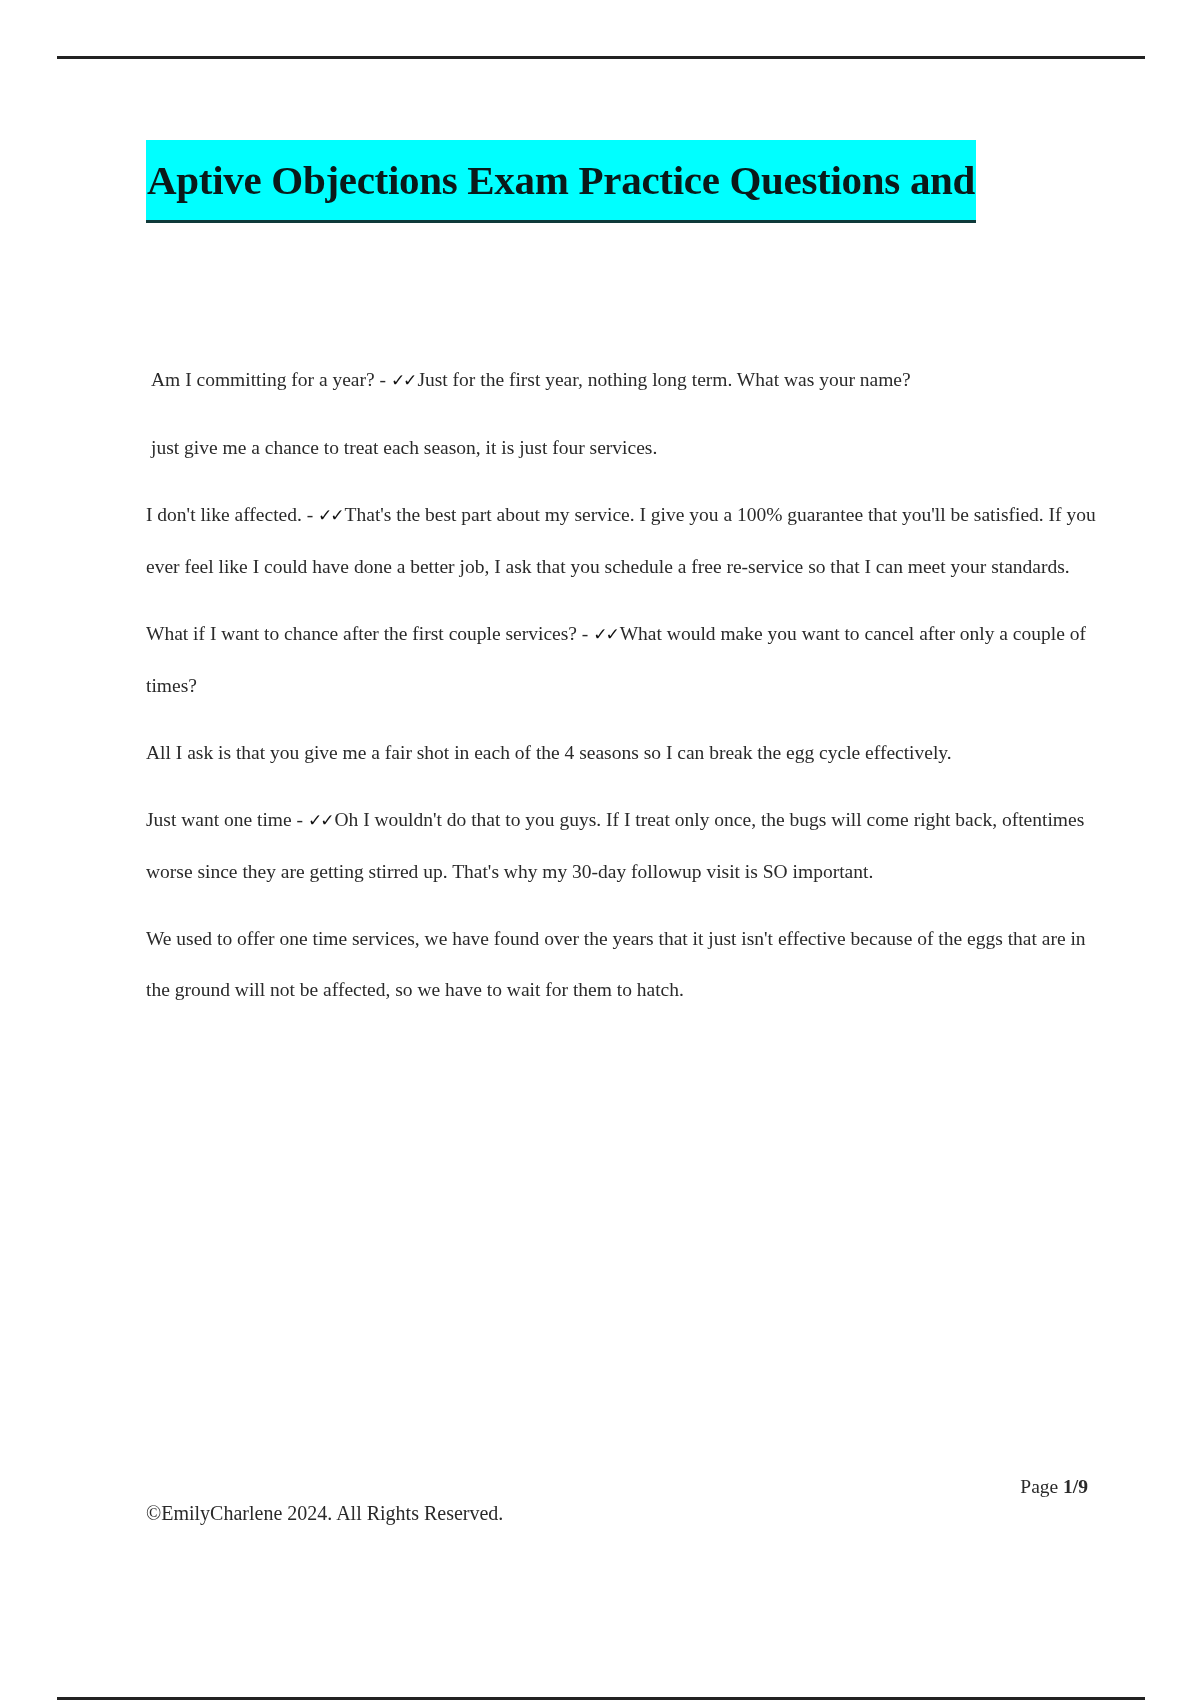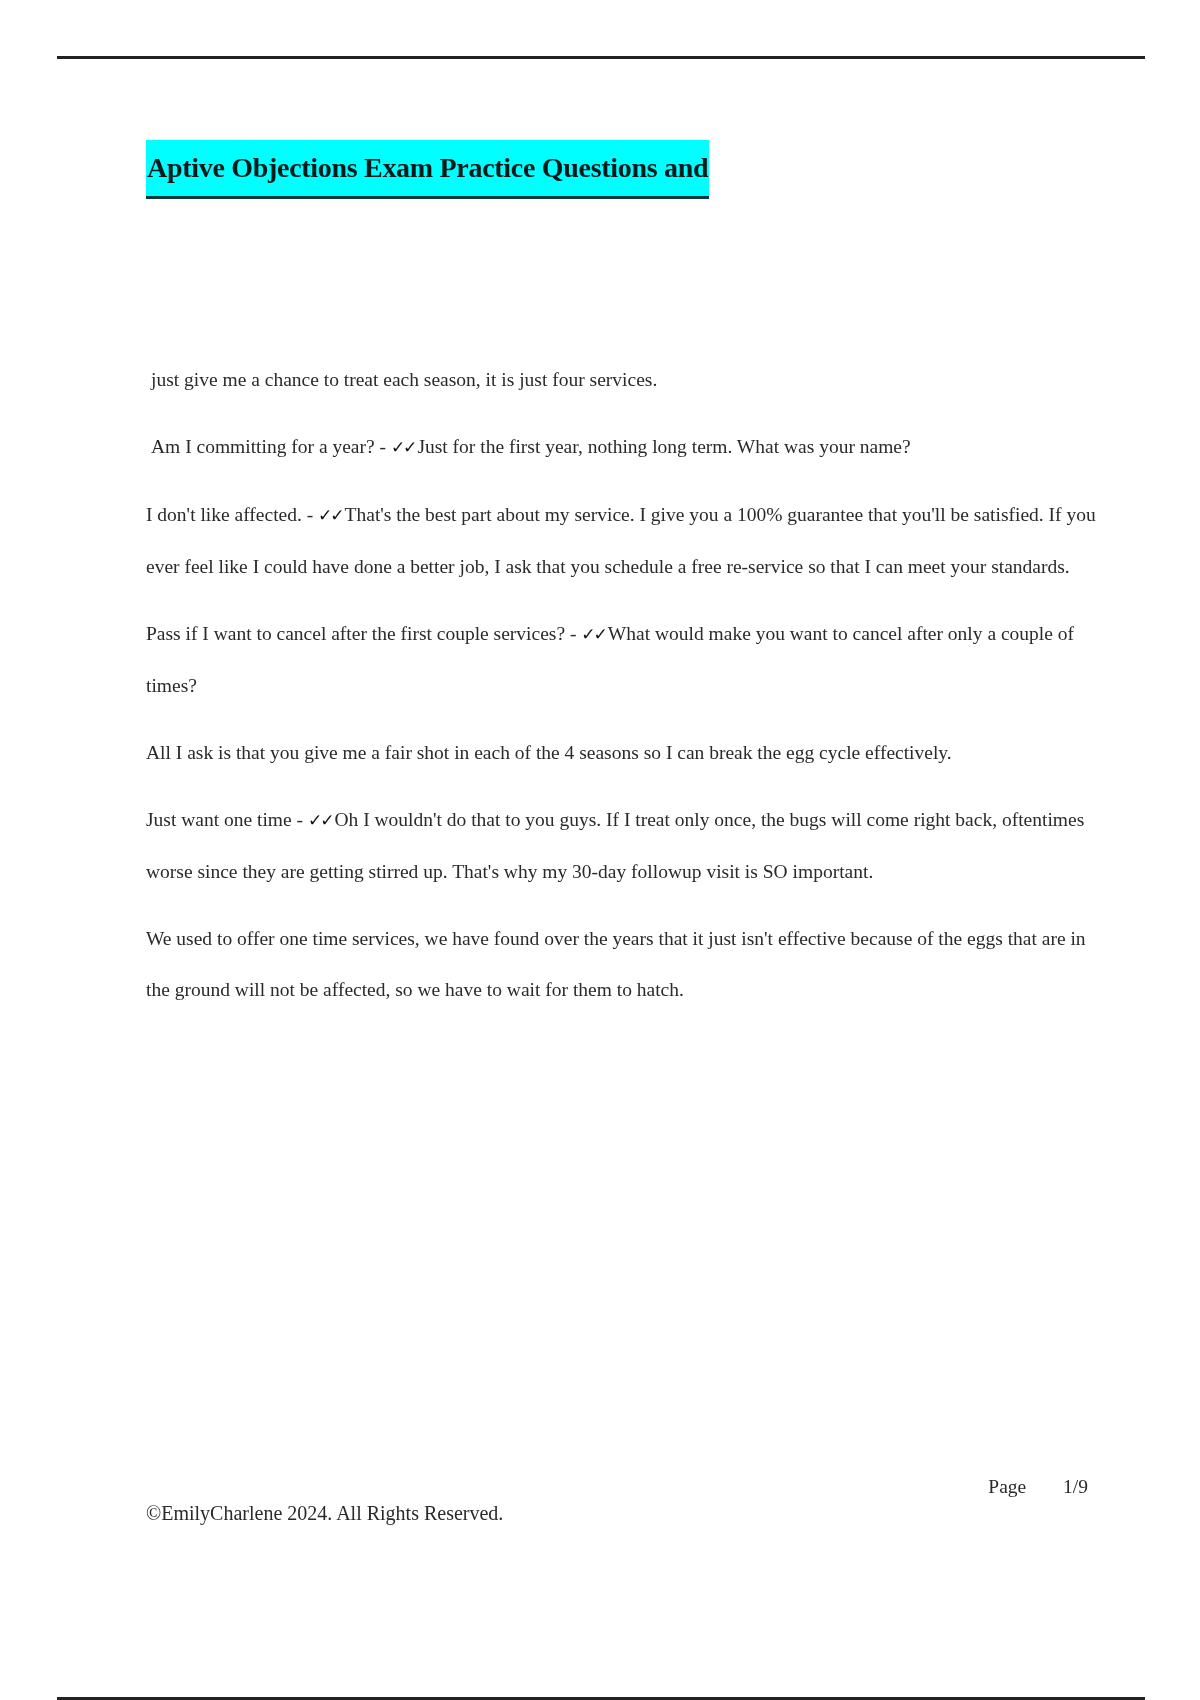--- a/index.html
+++ b/index.html
@@ -29,25 +29,25 @@
       position: absolute;
       left: 146px;
       top: 140px;
       width: 960px;
     }
     .title-line {
       display: inline-block;
       background: #00ffff;
       font-family: "Liberation Serif", "DejaVu Serif", serif;
       font-weight: bold;
-      font-size: 28px;
+      font-size: 41px;
       line-height: 48px;
       color: #0a1a1a;
       border-bottom: 3px solid #0e3a3a;
-      padding: 4px 1px;
+      padding: 16px 1px;
       letter-spacing: -0.3px;
     }
     .title-row {
       height: 72px;
     }
 
     .content {
       position: absolute;
       left: 146px;
       top: 354px;
@@ -70,21 +70,21 @@
     }
 
     .footer-page {
       position: absolute;
       right: 112px;
       top: 1476px;
       font-family: "Liberation Serif", "DejaVu Serif", serif;
       font-size: 19.5px;
       color: #2a2a2a;
     }
-    .footer-page b { font-weight: normal; margin-left: 32px; }
+    .footer-page b { font-weight: bold; }
     .footer-copy {
       position: absolute;
       left: 146px;
       top: 1502px;
       font-family: "Liberation Serif", "DejaVu Serif", serif;
       font-size: 20px;
       color: #2a2a2a;
     }
   </style>
 </head>
@@ -93,30 +93,30 @@
 <div class="rule top"></div>
 
 <div class="title-block">
   <div class="title-row">
     <span class="title-line">Aptive Objections Exam Practice Questions and</span>
   </div>
 </div>
 
 <div class="content">
   <p class="para indent">
-    <span>just give me a chance to treat each season, it is just four services.</span>
+    <span>Am I committing for a year? - </span><span class="check">✓✓</span><span>Just for the first year, nothing long term. What was your name?</span>
   </p>
   <p class="para indent">
-    <span>Am I committing for a year? - </span><span class="check">✓✓</span><span>Just for the first year, nothing long term. What was your name?</span>
+    <span>just give me a chance to treat each season, it is just four services.</span>
   </p>
   <p class="para">
     <span>I don't like affected. - </span><span class="check">✓✓</span><span>That's the best part about my service. I give you a 100% guarantee that you'll be satisfied. If you ever feel like I could have done a better job, I ask that you schedule a free re-service so that I can meet your standards.</span>
   </p>
   <p class="para">
-    <span>Pass if I want to cancel after the first couple services? - </span><span class="check">✓✓</span><span>What would make you want to cancel after only a couple of times?</span>
+    <span>What if I want to chance after the first couple services? - </span><span class="check">✓✓</span><span>What would make you want to cancel after only a couple of times?</span>
   </p>
   <p class="para">
     <span>All I ask is that you give me a fair shot in each of the 4 seasons so I can break the egg cycle effectively.</span>
   </p>
   <p class="para">
     <span>Just want one time - </span><span class="check">✓✓</span><span>Oh I wouldn't do that to you guys. If I treat only once, the bugs will come right back, oftentimes worse since they are getting stirred up. That's why my 30-day followup visit is SO important.</span>
   </p>
   <p class="para">
     <span>We used to offer one time services, we have found over the years that it just isn't effective because of the eggs that are in the ground will not be affected, so we have to wait for them to hatch.</span>
   </p>

